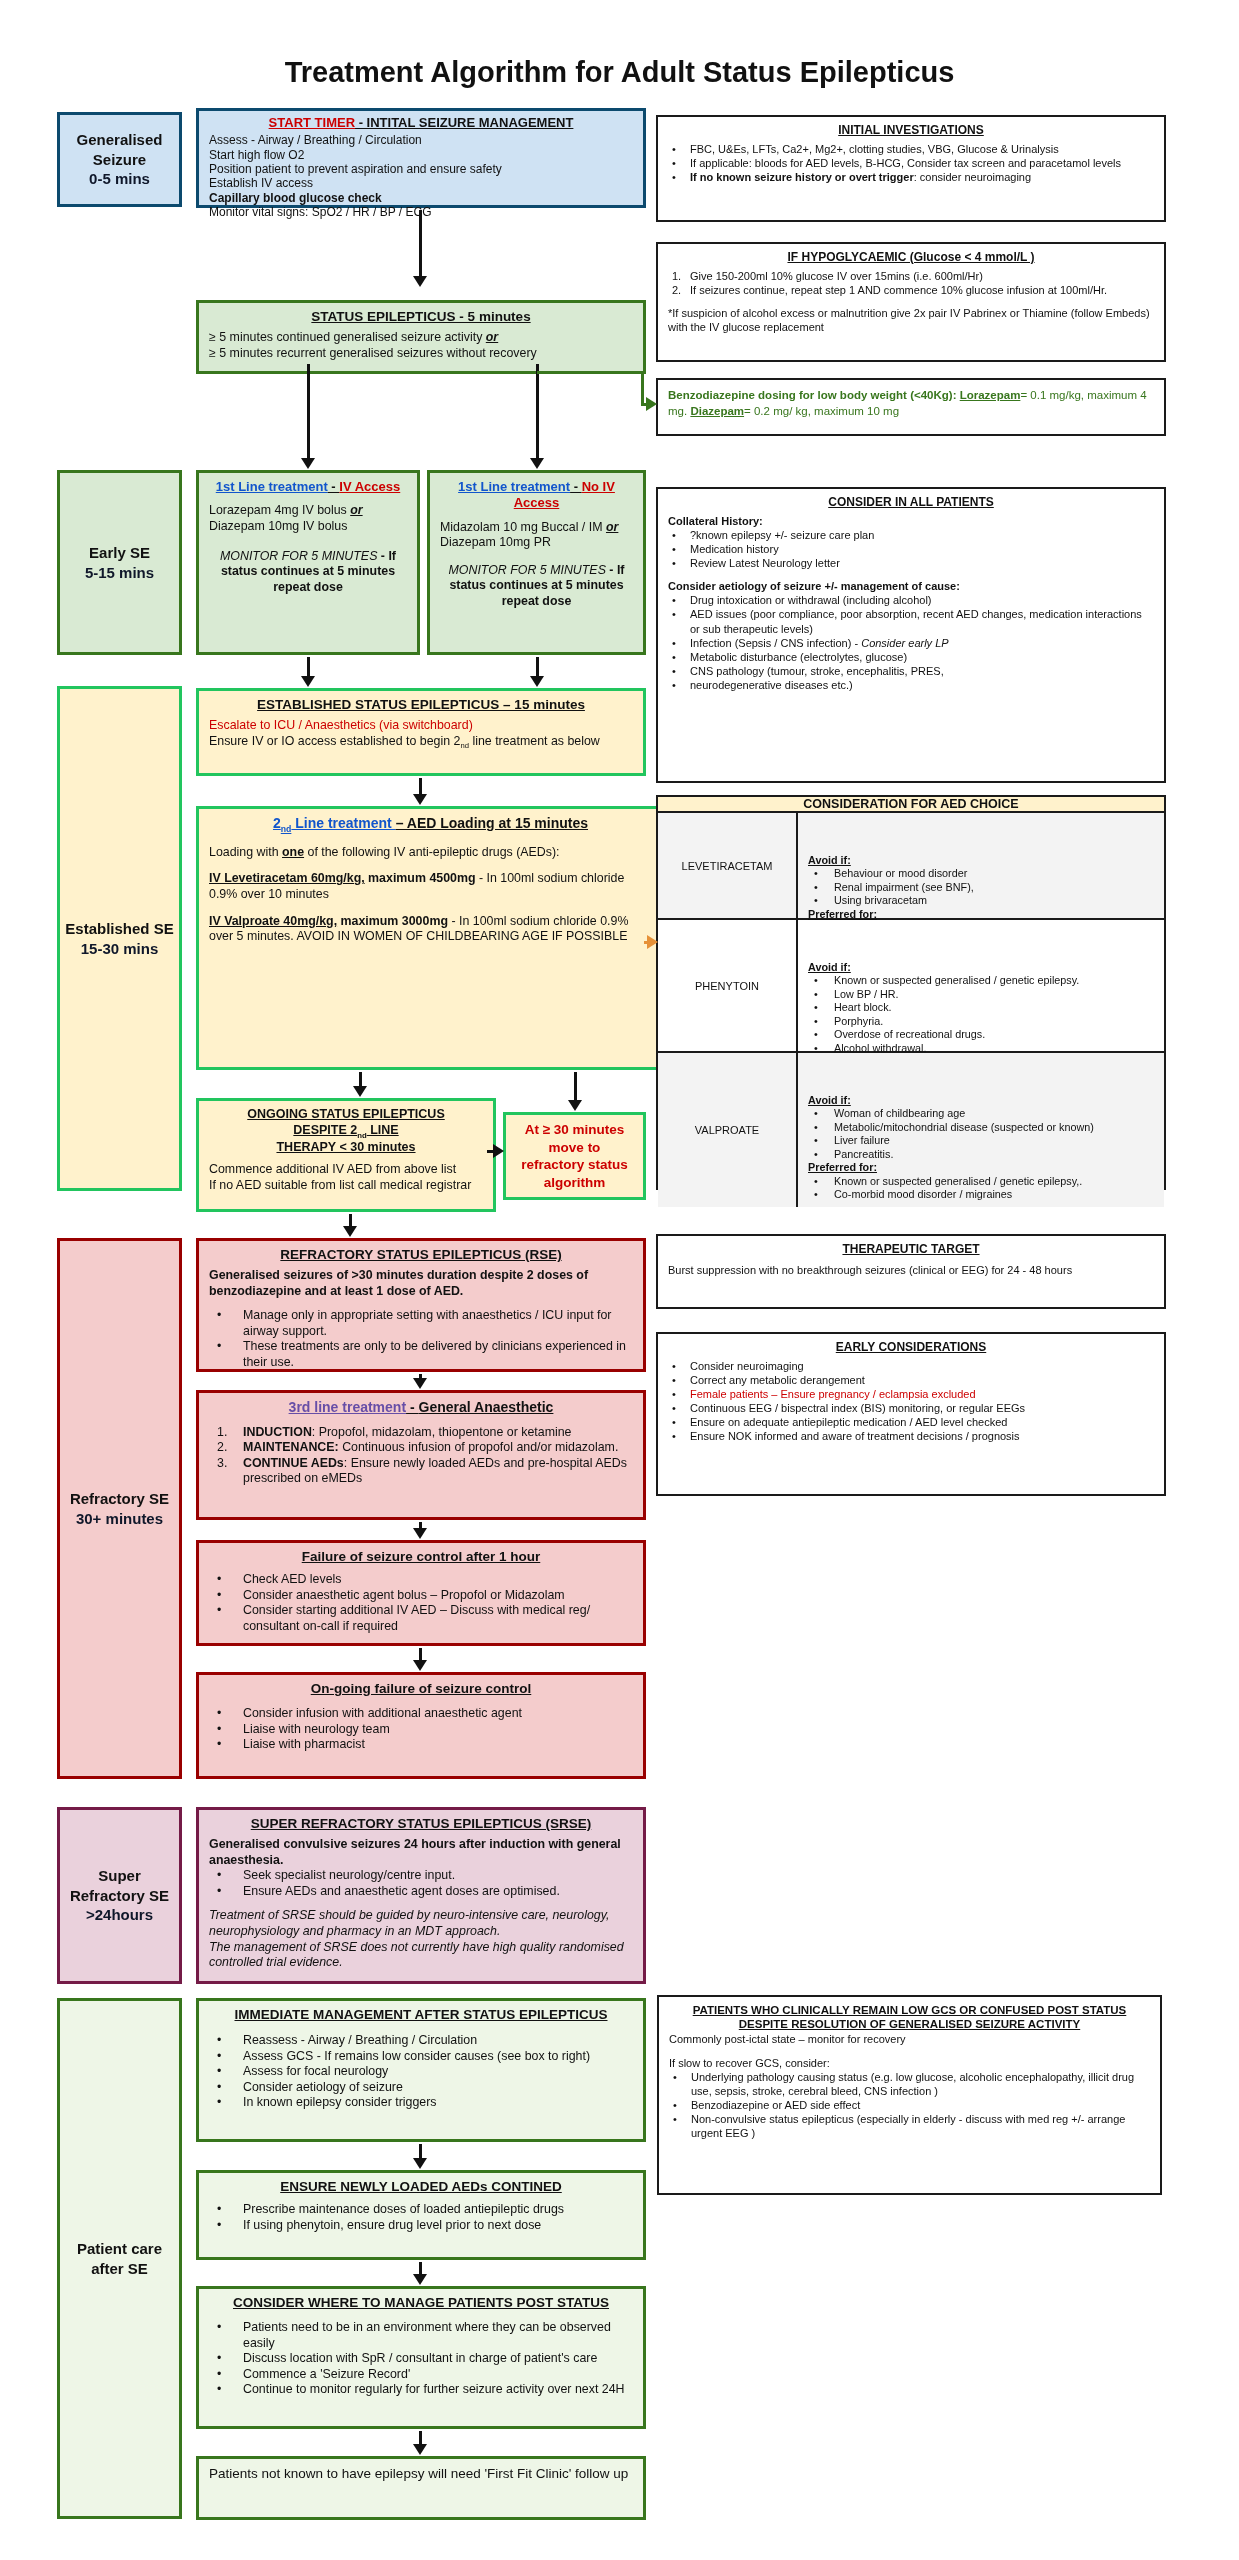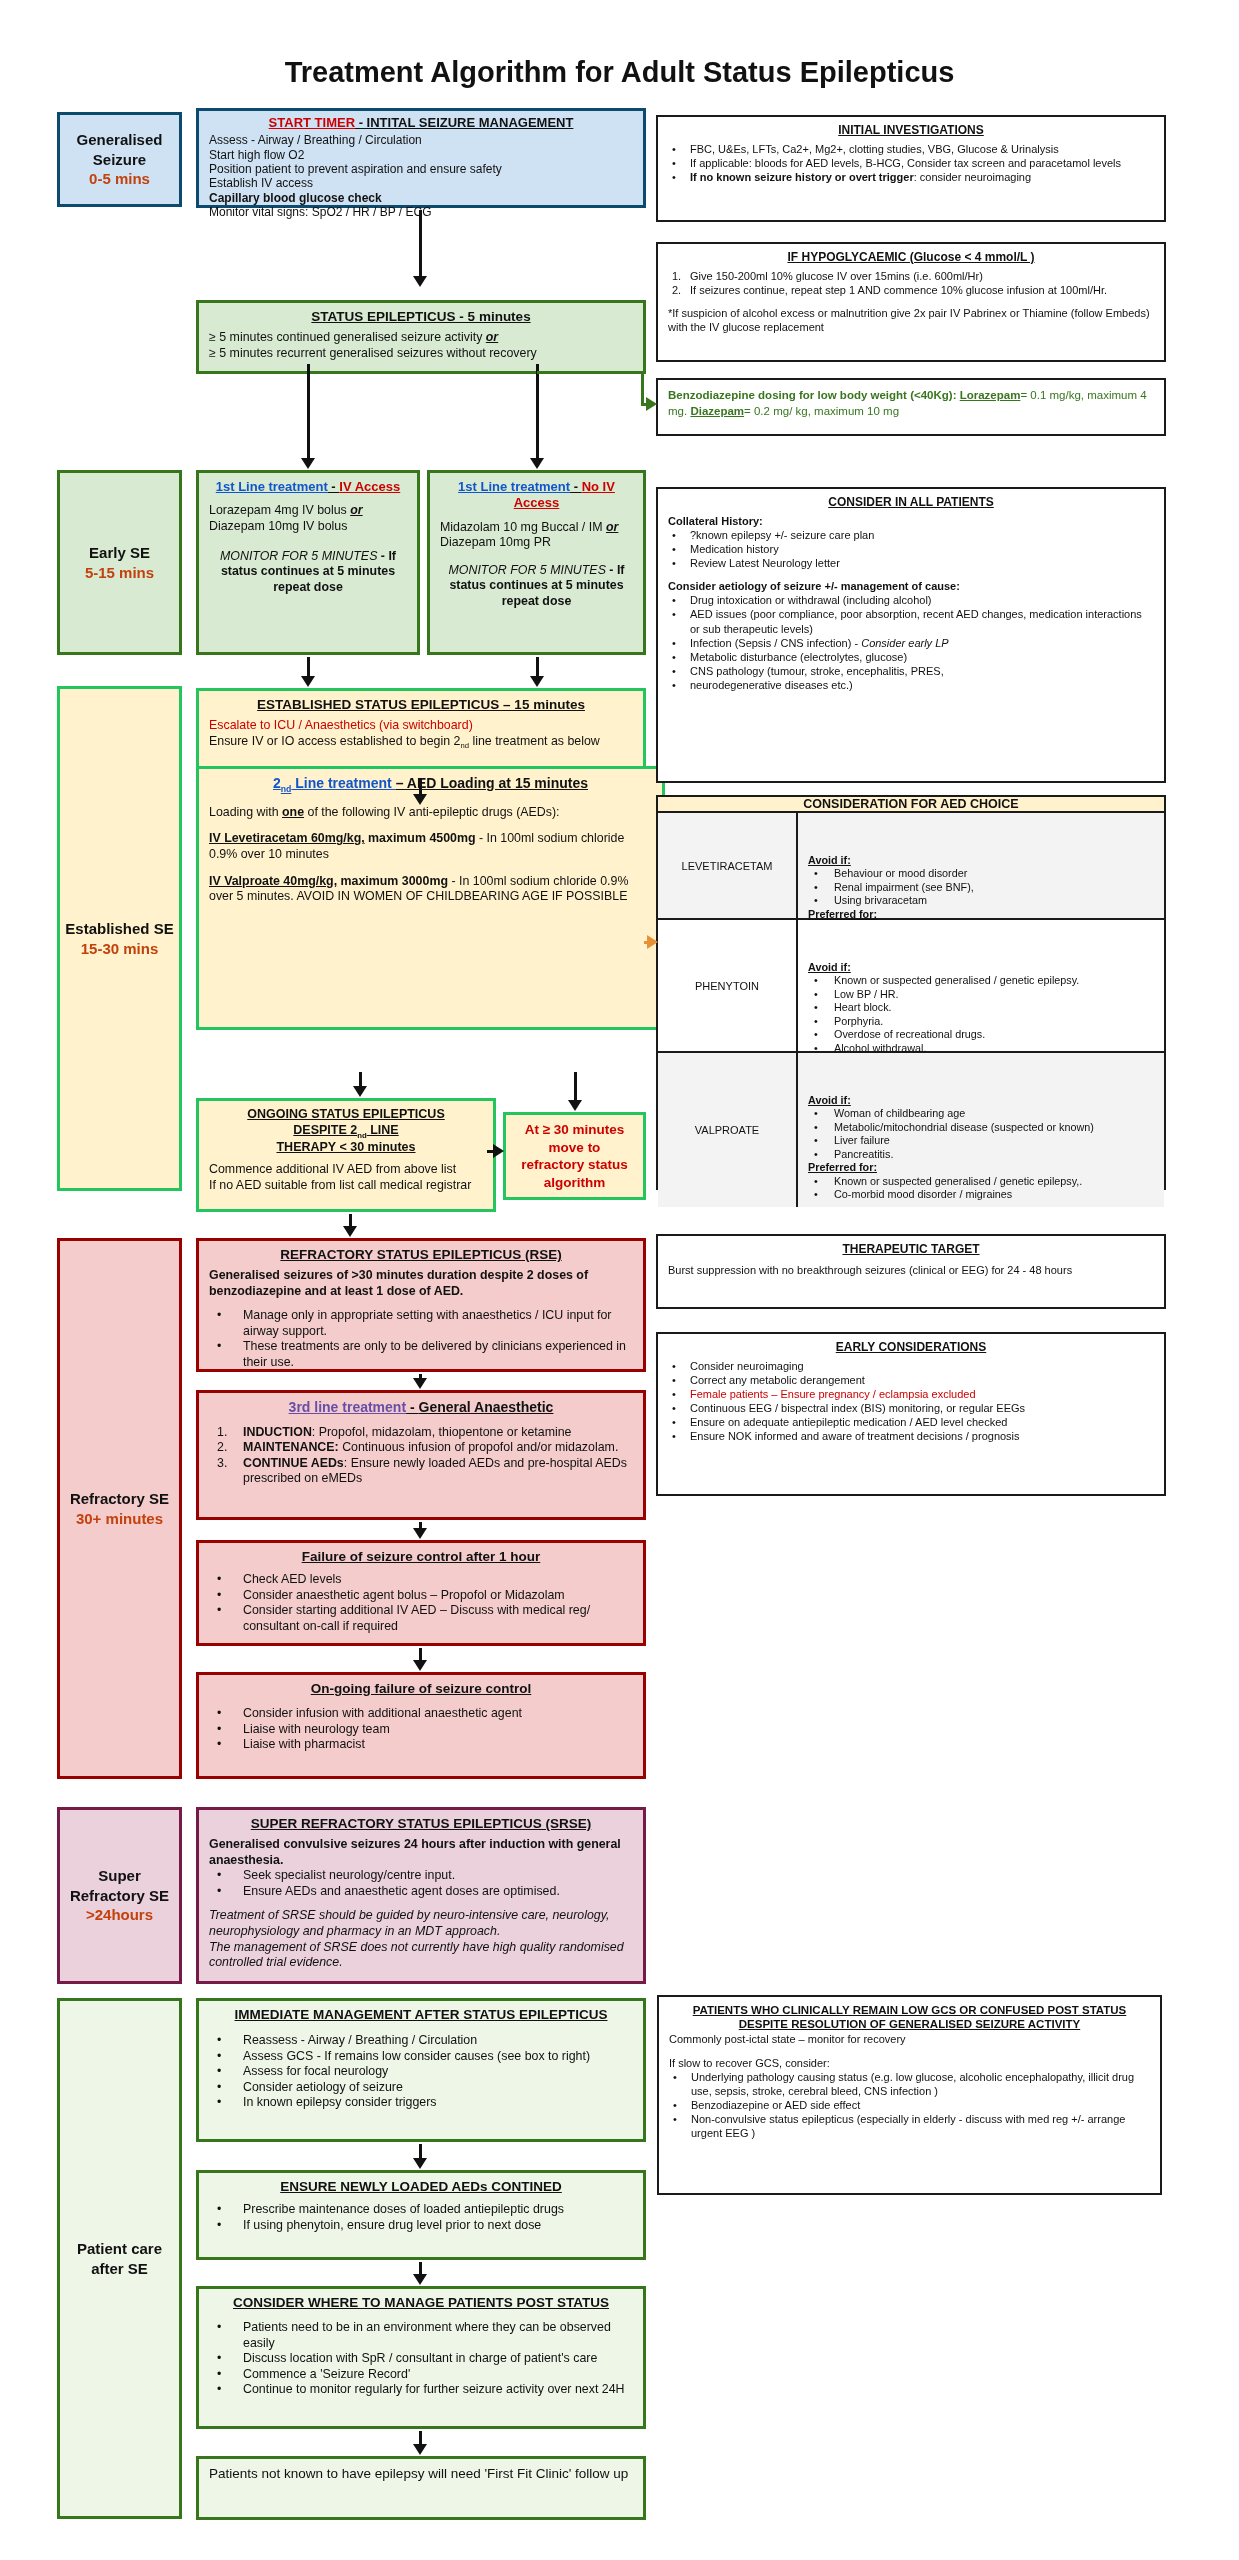--- a/index.html
+++ b/index.html
@@ -9,21 +9,21 @@
   .box{position:absolute;box-sizing:border-box;padding:6px 10px;}
   .bblue{background:#cfe2f3;border:3px solid #0c4a6e;}
   .bgreen{background:#d9ead3;border:3px solid #38761d;}
   .byellow{background:#fff2cc;border:3px solid #22c55e;}
   .bred{background:#f4cccc;border:3px solid #990000;}
   .bmag{background:#ead1dc;border:3px solid #741b47;}
   .bpale{background:#eef6e7;border:3px solid #38761d;}
   .bwhite{background:#fff;border:2px solid #1a1a1a;}
   .stage{display:flex;flex-direction:column;align-items:center;justify-content:center;text-align:center;
          font-weight:bold;font-size:15px;line-height:1.3;padding:4px;}
-  .stime{color:#c2410c;}
+  .stime{color:#0f172a;}
   .bt{font-weight:bold;text-align:center;font-size:13.5px;line-height:1.25;margin-bottom:4px;}
   .u{text-decoration:underline;}
   .sb{font-weight:bold;} .si{font-style:italic;} .su{text-decoration:underline;}
   .c-red{color:#cc0000;} .c-blue{color:#1155cc;} .c-purple{color:#674ea7;} .c-green{color:#38761d;}
   .b12{font-size:12.4px;line-height:1.26;}
   .b11{font-size:11px;line-height:1.28;}
   .center{text-align:center;}
   sub{font-size:0.62em;}
   .li{display:flex;}
   .b12 .lim{flex:0 0 26px;padding-left:8px;}
@@ -142,21 +142,21 @@
       </div>
     <div class="b12 center" style="margin-top:12px"><span class="si">MONITOR FOR 5 MINUTES</span><span class="sb"> - </span><span class="sb">If status continues at 5 minutes repeat dose</span></div>
   </div>
 
   <div class="box byellow" style="left:196px;top:688px;width:450px;height:88px">
     <div class="bt u">ESTABLISHED STATUS EPILEPTICUS – 15 minutes</div>
     <div class="b12 c-red">Escalate to ICU / Anaesthetics (via switchboard)</div>
     <div class="b12"><span>Ensure IV or IO access established to begin 2</span><sub>nd</sub><span> line treatment as below</span></div>
   </div>
 
-  <div class="box byellow" style="left:196px;top:766px;width:469px;height:264px">
+  <div class="box byellow" style="left:196px;top:806px;width:469px;height:264px">
     <div class="bt" style="font-size:14px"><span class="su c-blue">2</span><sub class="su c-blue">nd</sub><span class="su c-blue"> Line treatment </span><span class="su">– AED Loading at 15 minutes</span></div>
     <div class="b12" style="margin-top:10px"><span>Loading with </span><span class="sb su">one</span><span> of the following IV anti-epileptic drugs (AEDs):</span></div>
     <div class="b12" style="margin-top:11px"><span class="sb su">IV Levetiracetam 60mg/kg,</span><span class="sb"> maximum 4500mg</span><span> - In 100ml sodium chloride 0.9% over 10 minutes</span></div>
     <div class="b12" style="margin-top:11px"><span class="sb su">IV Valproate 40mg/kg,</span><span class="sb"> maximum 3000mg</span><span> - In 100ml sodium chloride 0.9% over 5 minutes. AVOID IN WOMEN OF CHILDBEARING AGE IF POSSIBLE</span></div>
   </div>
 
   <div class="box byellow" style="left:196px;top:1098px;width:300px;height:114px">
     <div class="bt u" style="font-size:12.5px;margin-bottom:0">ONGOING STATUS EPILEPTICUS</div>
     <div class="bt u" style="font-size:12.5px;margin-bottom:0"><span>DESPITE 2</span><sub>nd</sub><span> LINE</span></div>
     <div class="bt u" style="font-size:12.5px;margin-bottom:0">THERAPY &lt; 30 minutes</div>

